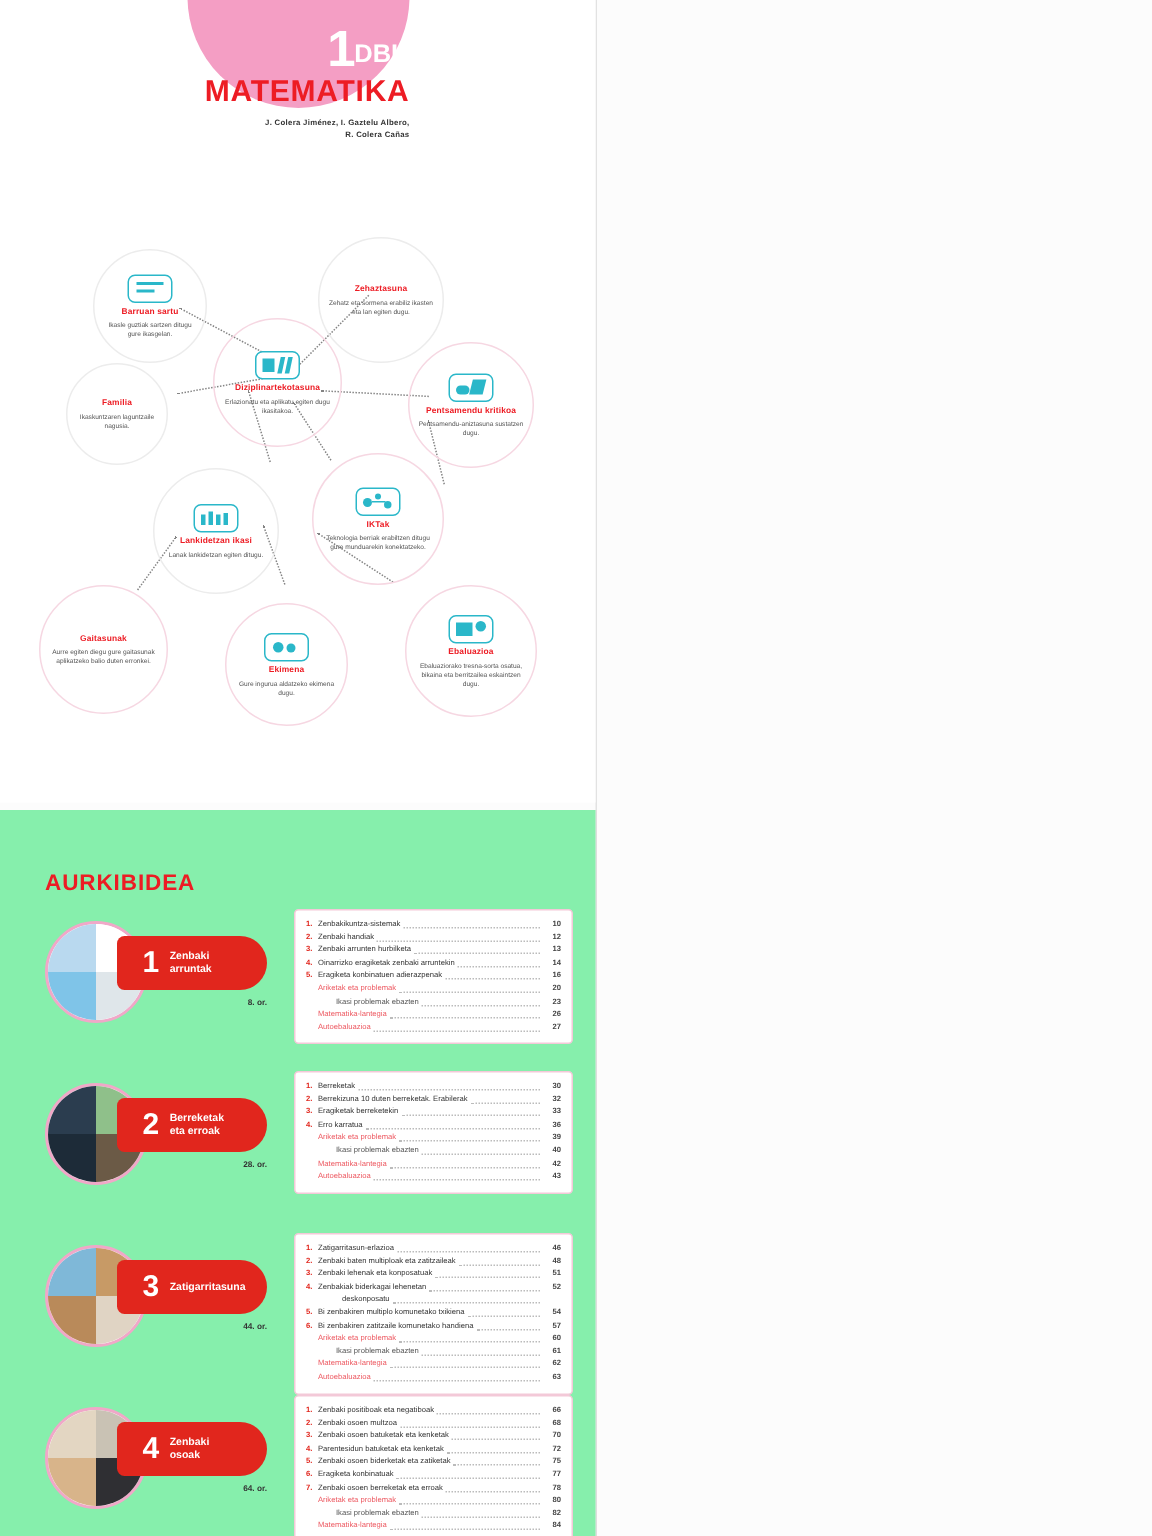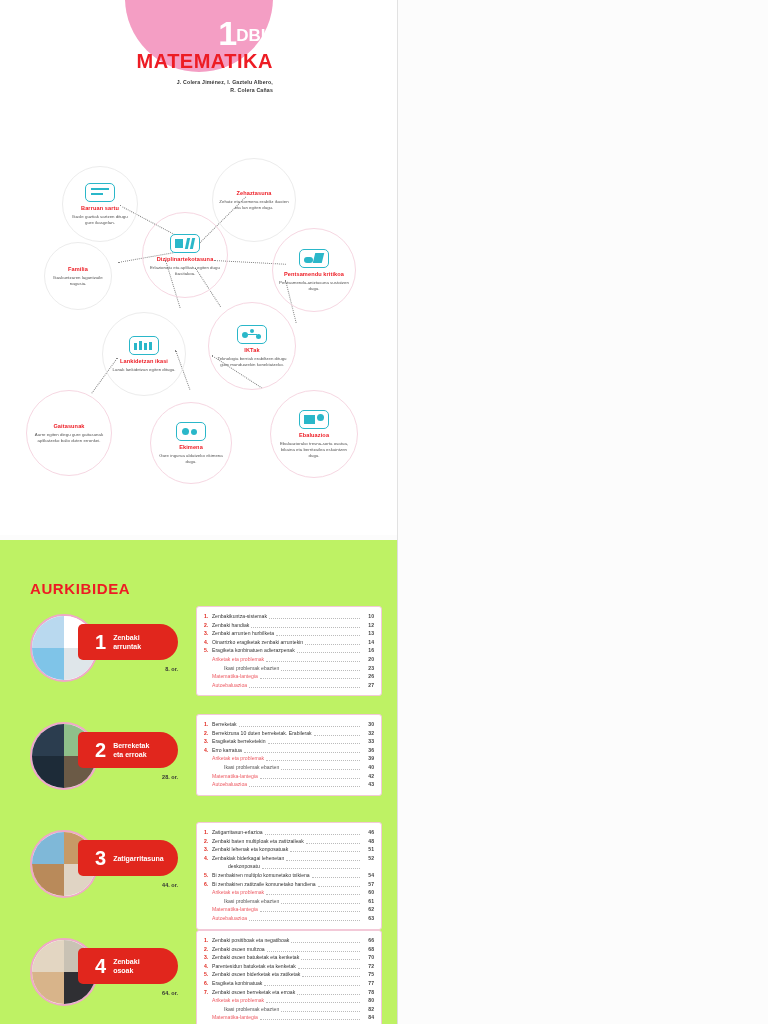--- a/index.html
+++ b/index.html
@@ -33,21 +33,21 @@
   .node .ic i{position:absolute;background:#2ab7c9;display:block;}
   .node .ttl{font-size:5.6px;font-weight:bold;color:#ed1c24;line-height:7px;letter-spacing:0.1px;}
   .node .dsc{font-size:4.4px;color:#555;line-height:6px;margin-top:2px;padding:0 6px;}
 
   .dots{position:absolute;height:0;border-top:1.4px dotted #6f6f6f;transform-origin:0 0;opacity:.85;}
 
   .anaya{position:absolute;left:0;top:494px;width:397px;text-align:center;
          font-size:16px;font-weight:bold;color:#e03a3e;letter-spacing:1px;}
 
   
-  .index-page{position:absolute;left:0;top:540px;width:397px;height:484px;background:#bef264;}
+  .index-page{position:absolute;left:0;top:540px;width:397px;height:484px;background:#86efac;}
   .aurk{position:absolute;left:30px;top:40px;font-size:15px;font-weight:bold;color:#ed1c24;letter-spacing:0.6px;}
 
   .unit-row{position:absolute;left:0;width:397px;height:104px;}
   .thumb{position:absolute;left:30px;top:6px;width:64px;height:64px;border-radius:50%;
          border:2px solid #f0a8c8;overflow:hidden;background:#ffffff;}
   .thumb .q{position:absolute;width:50%;height:50%;}
   .banner{position:absolute;left:78px;top:16px;width:100px;height:36px;background:#e1261d;
           border-radius:5px 18px 18px 5px;display:flex;align-items:center;}
   .banner .num{font-size:20px;font-weight:bold;color:#ffffff;margin-left:17px;}
   .banner .nm{font-size:7px;font-weight:bold;color:#ffffff;line-height:9px;margin-left:7px;}

